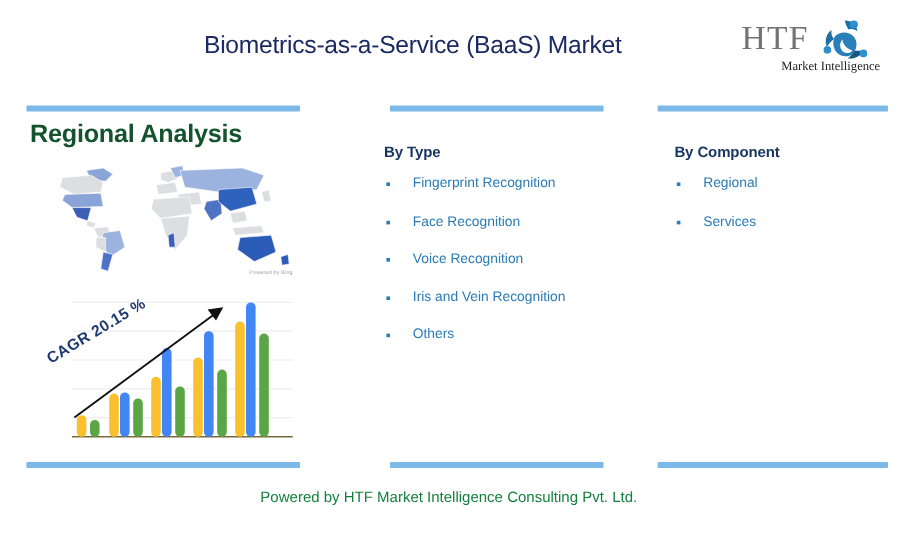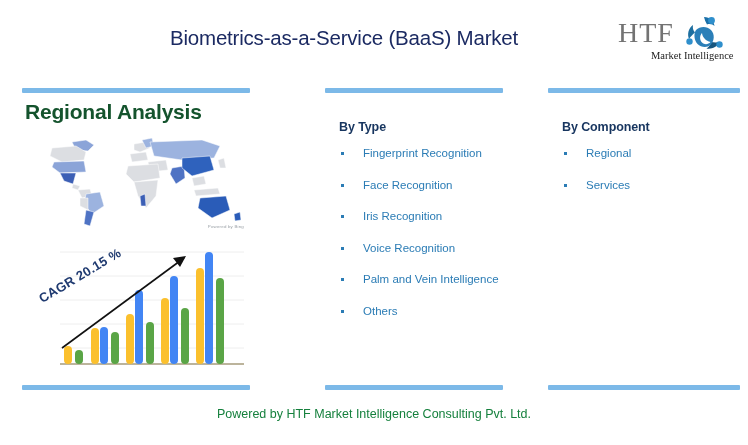--- a/index.html
+++ b/index.html
@@ -122,21 +122,21 @@
     color: #1f3a70;
     transform: rotate(-31deg);
     transform-origin: left center;
     white-space: nowrap;
     letter-spacing: 0.3px;
   }
 
   
   .col-mid {
     position: absolute;
-    left: 325px; top: 96px;
+    left: 306px; top: 96px;
     width: 200px; height: 285px;
   }
   .col-right {
     position: absolute;
     left: 548px; top: 96px;
     width: 192px; height: 285px;
   }
   .col-head {
     font-size: 12.5px;
     font-weight: bold;
@@ -305,23 +305,22 @@
     </svg>
     <div class="cagr-label">CAGR 20.15 %</div>
   </div>
 </div>
 
 <div class="col-mid">
   <div class="col-head">By Type</div>
   <ul class="bullet-list">
     <li class="bullet-item">Fingerprint Recognition</li>
     <li class="bullet-item">Face Recognition</li>
-    <li class="bullet-item">Iris Recognition</li>
     <li class="bullet-item">Voice Recognition</li>
-    <li class="bullet-item">Palm and Vein Intelligence</li>
+    <li class="bullet-item">Iris and Vein Recognition</li>
     <li class="bullet-item">Others</li>
   </ul>
 </div>
 
 <div class="col-right">
   <div class="col-head">By Component</div>
   <ul class="bullet-list">
     <li class="bullet-item">Regional</li>
     <li class="bullet-item">Services</li>
   </ul>

